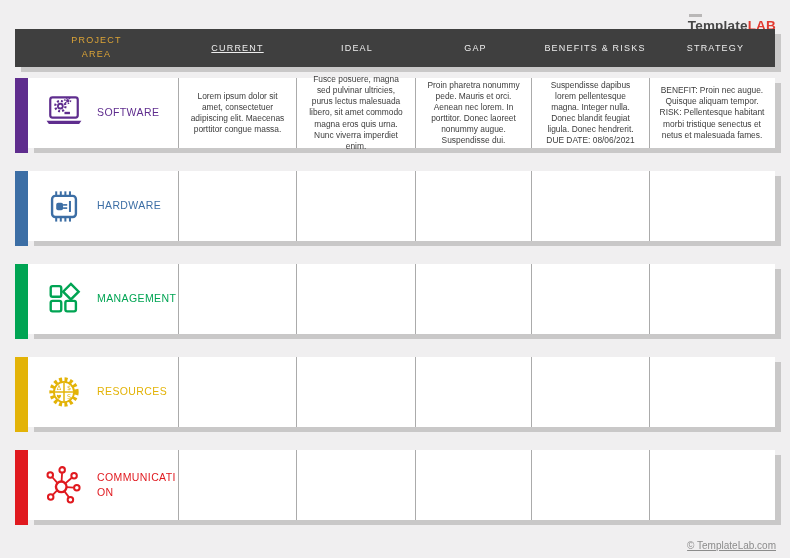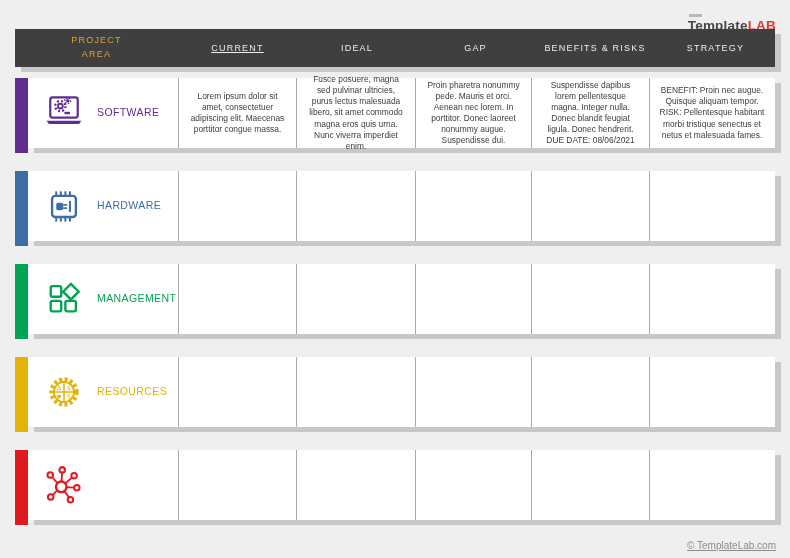--- a/index.html
+++ b/index.html
@@ -191,20 +191,21 @@
             <circle cx="31" cy="40" r="3" stroke-width="2.2"></circle>
             <circle cx="9.5" cy="37" r="3" stroke-width="2.2"></circle>
             <line x1="16.5" y1="21.5" x2="11.5" y2="15.8" stroke-width="2"></line>
             <line x1="21.4" y1="19.8" x2="21.9" y2="11" stroke-width="2"></line>
             <line x1="25.8" y1="22" x2="32.2" y2="16.3" stroke-width="2"></line>
             <line x1="27" y1="26.3" x2="34.6" y2="26.9" stroke-width="2"></line>
             <line x1="24.6" y1="31" x2="29.3" y2="37.2" stroke-width="2"></line>
             <line x1="16.2" y1="30.2" x2="12" y2="34.6" stroke-width="2"></line>
           </svg>
         </span>
+        <span class="area-label">COMMUNICATION</span>
       </div>
       <div class="cell c1 tcell"></div>
       <div class="cell c2 tcell"></div>
       <div class="cell c3 tcell"></div>
       <div class="cell c4 tcell"></div>
       <div class="cell c5 tcell"></div>
     </div>
   </div>
 
   <a class="copyright" style="--copy-color: #8c8c8c;">© TemplateLab.com</a>

